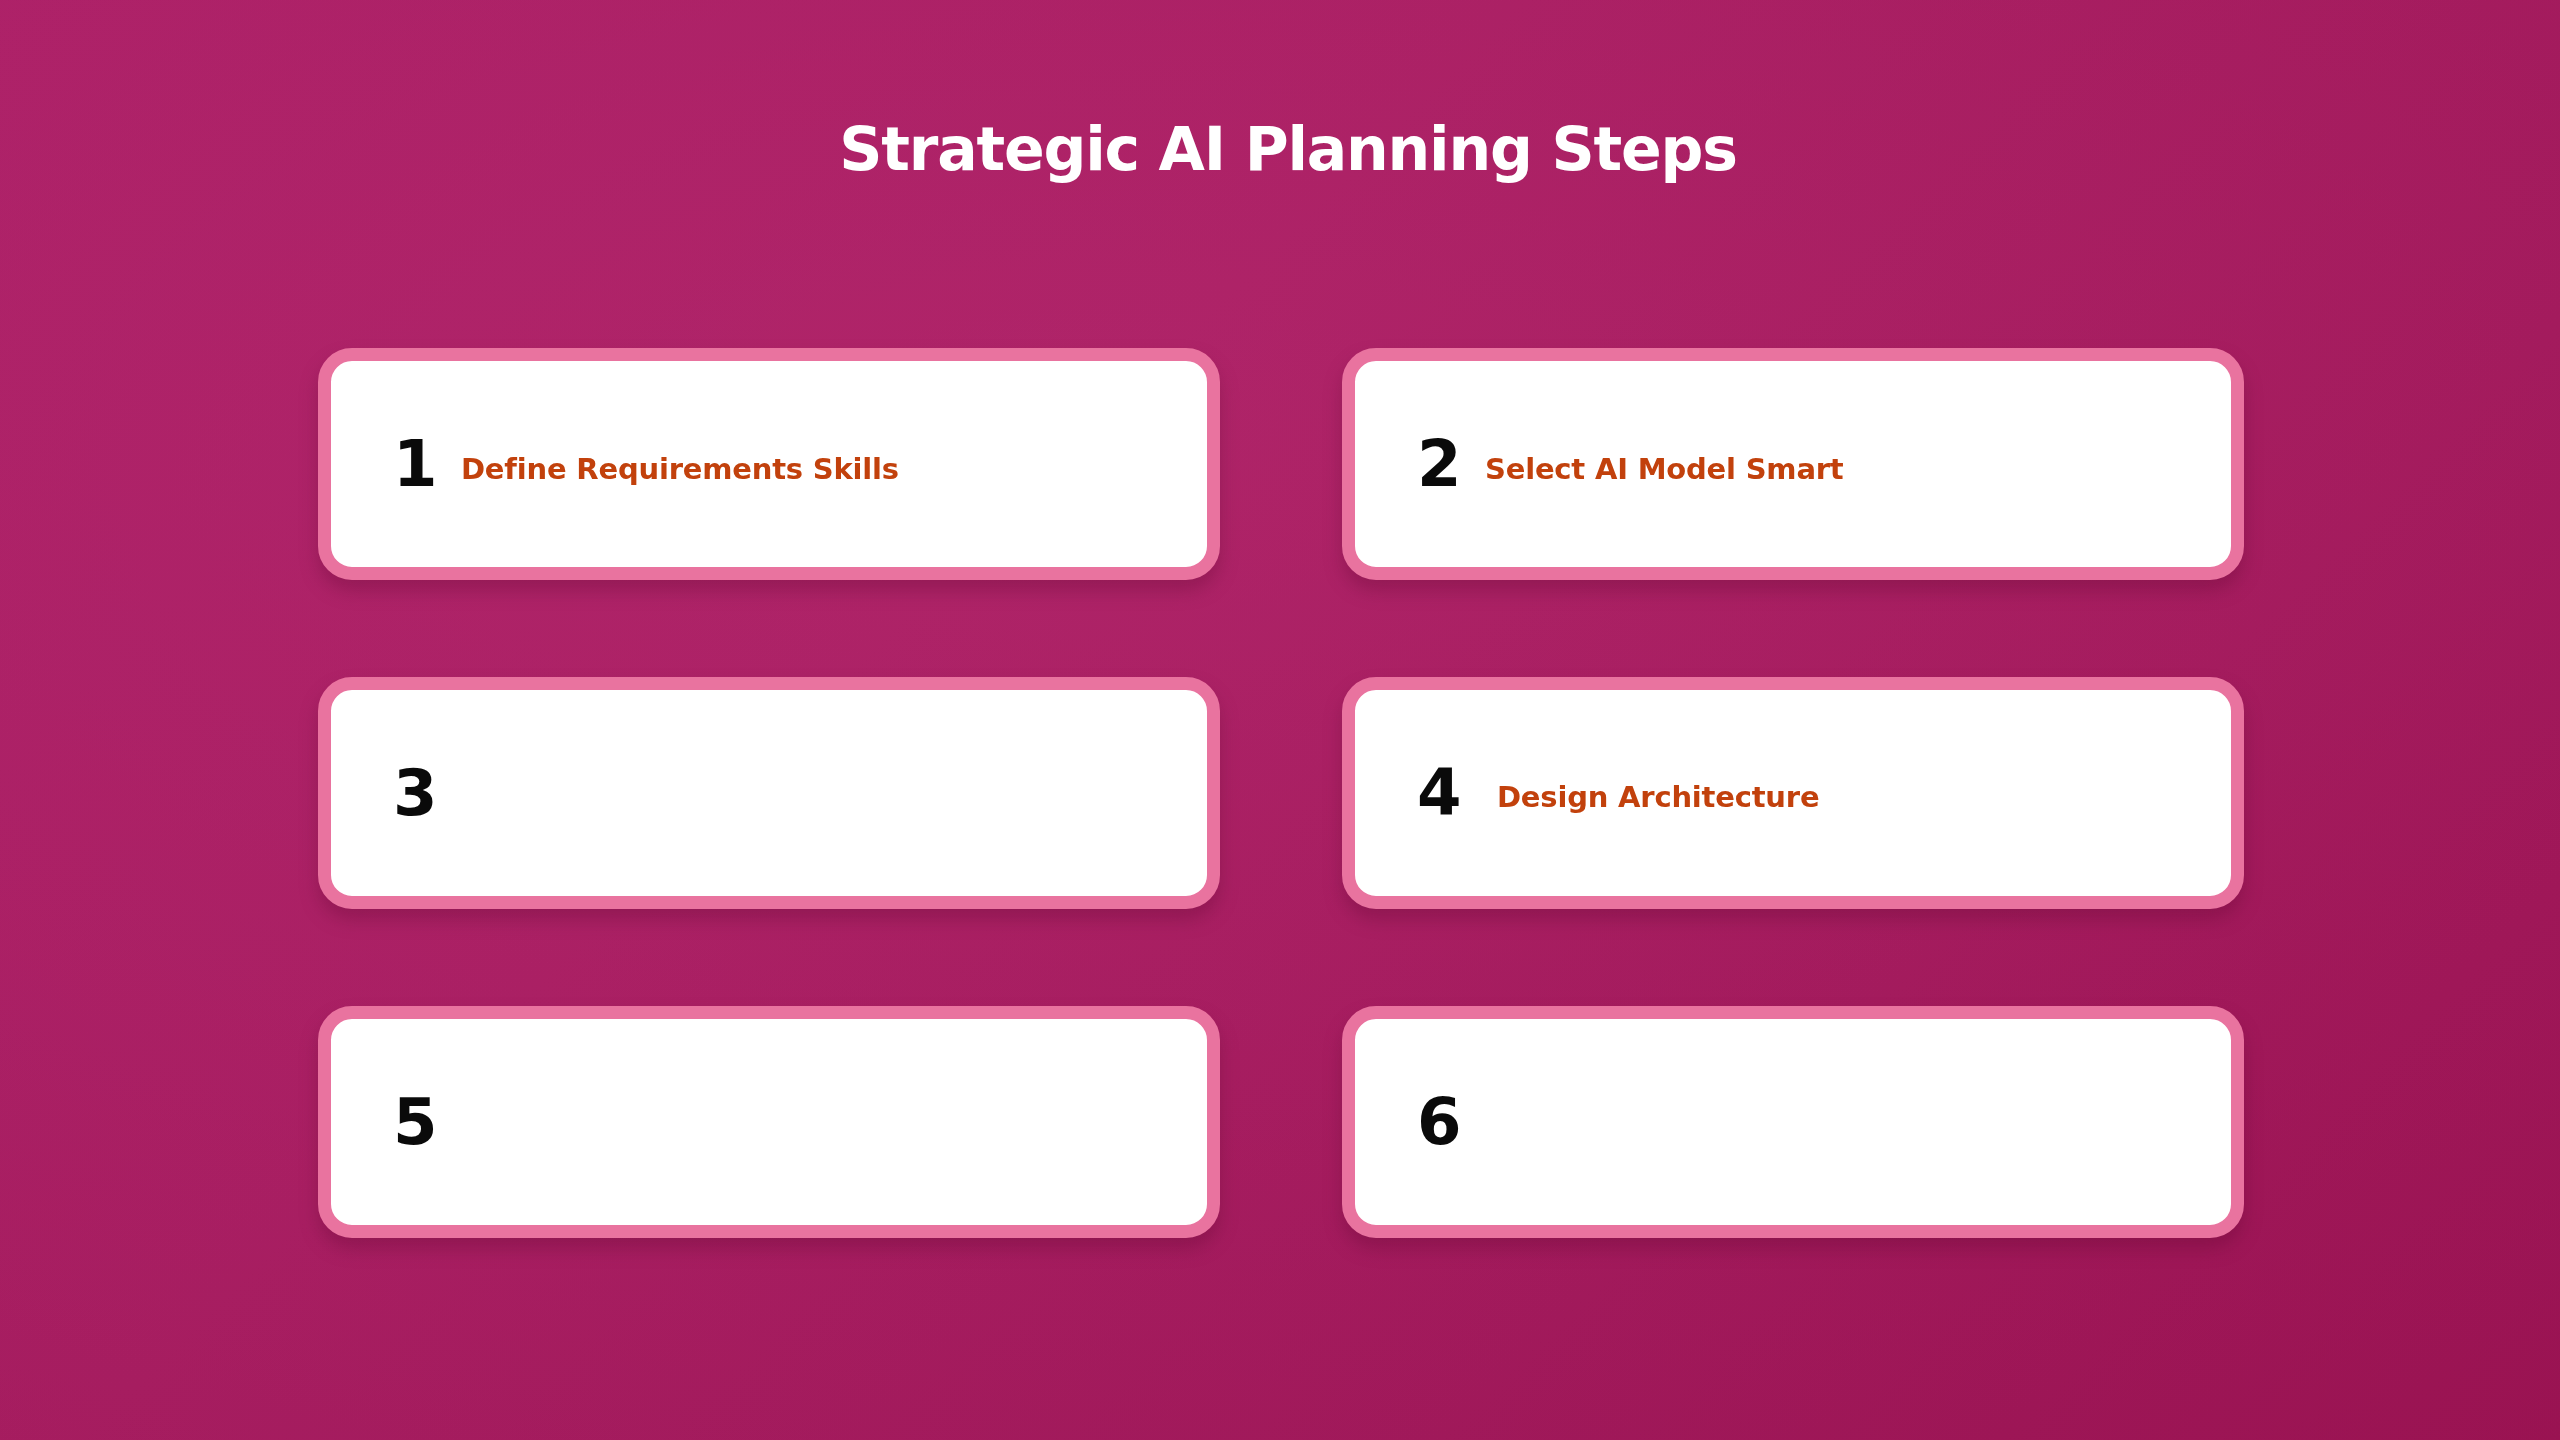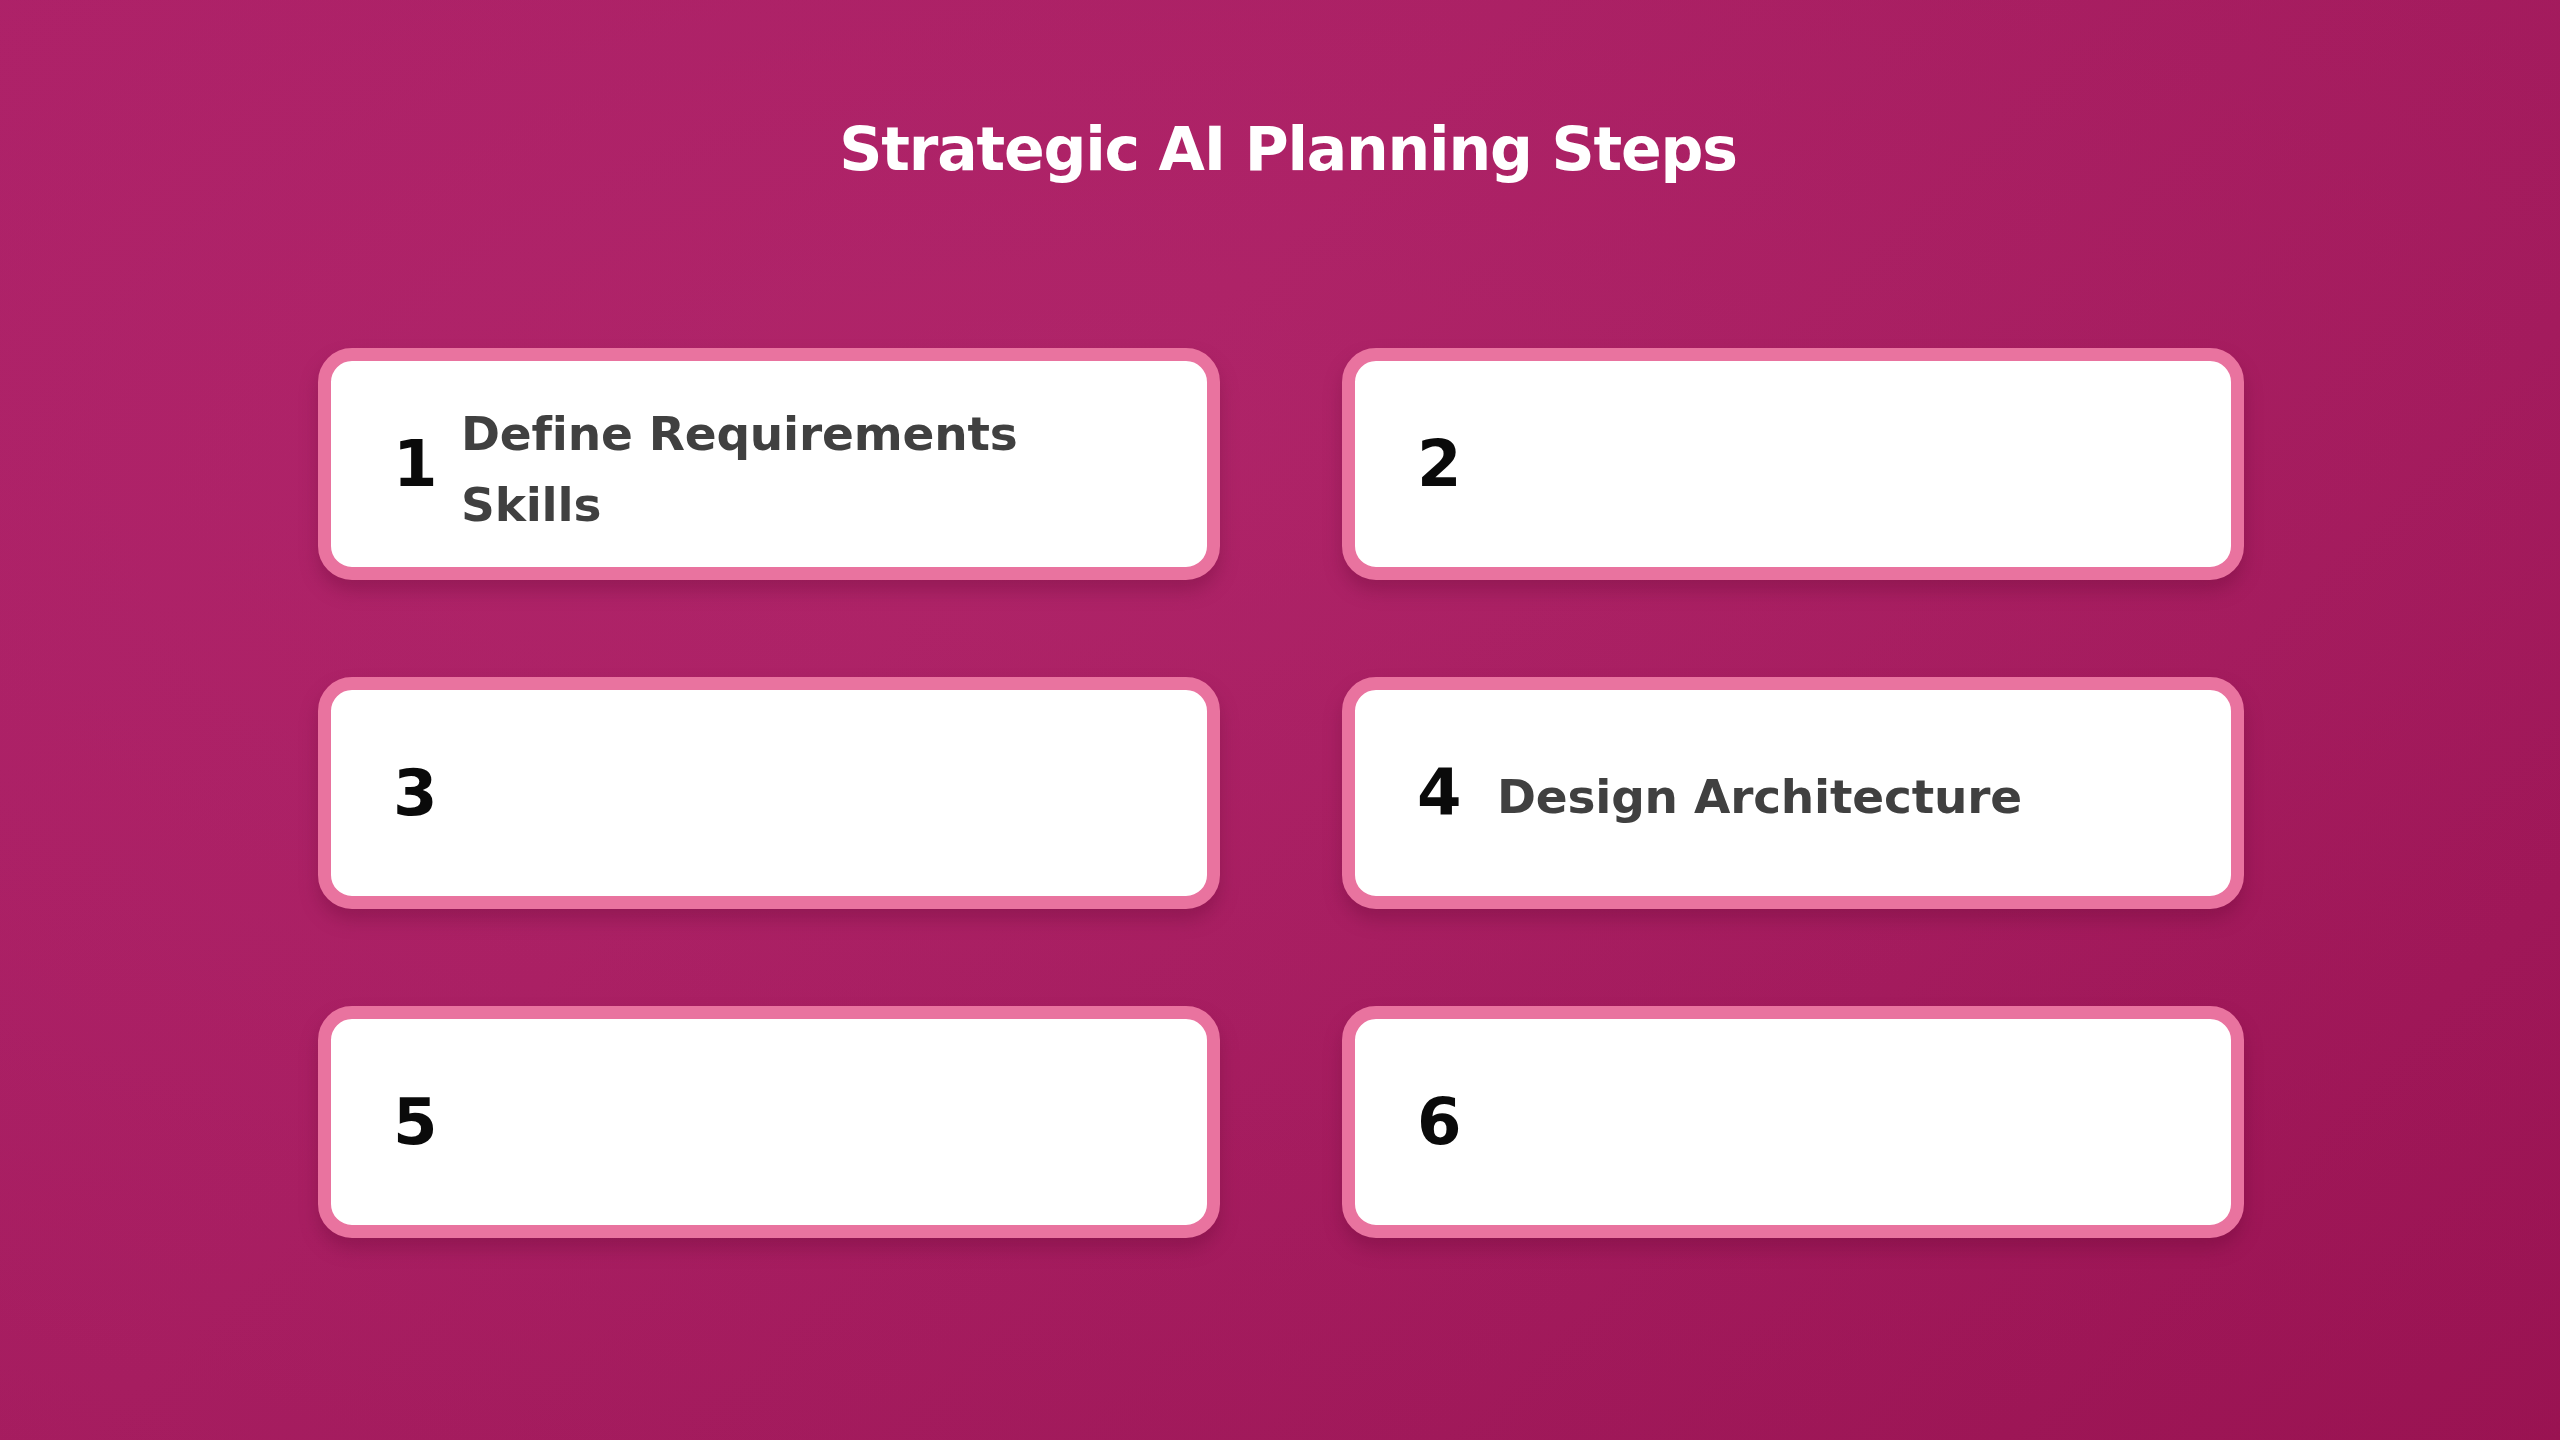--- a/index.html
+++ b/index.html
@@ -79,23 +79,23 @@
     flex: 0 0 auto;
     width: 68px;
     color: #0a0a0a;
     font-family: "DejaVu Sans", sans-serif;
     font-size: 64px;
     font-weight: 700;
     line-height: 1;
     letter-spacing: -1px;
   }
   .label {
-    color: #404040;
+    color: #c2410c;
     font-family: "DejaVu Sans", sans-serif;
-    font-size: 47px;
+    font-size: 29px;
     font-weight: 700;
     line-height: 1.52;
     letter-spacing: -0.2px;
     max-width: 560px;
     margin-top: 8px;
   }
   .card.two-line .label { padding-top: 2px; }
   .card.one-line .num { width: 80px; }
 </style>
 </head>
@@ -110,20 +110,21 @@
     <div class="card two-line">
       <div class="card-inner">
         <span class="num">1</span>
         <span class="label">Define Requirements Skills</span>
       </div>
     </div>
 
     <div class="card two-line">
       <div class="card-inner">
         <span class="num">2</span>
+        <span class="label">Select AI Model Smart</span>
       </div>
     </div>
 
     <div class="card two-line">
       <div class="card-inner">
         <span class="num">3</span>
       </div>
     </div>
 
     <div class="card one-line">

